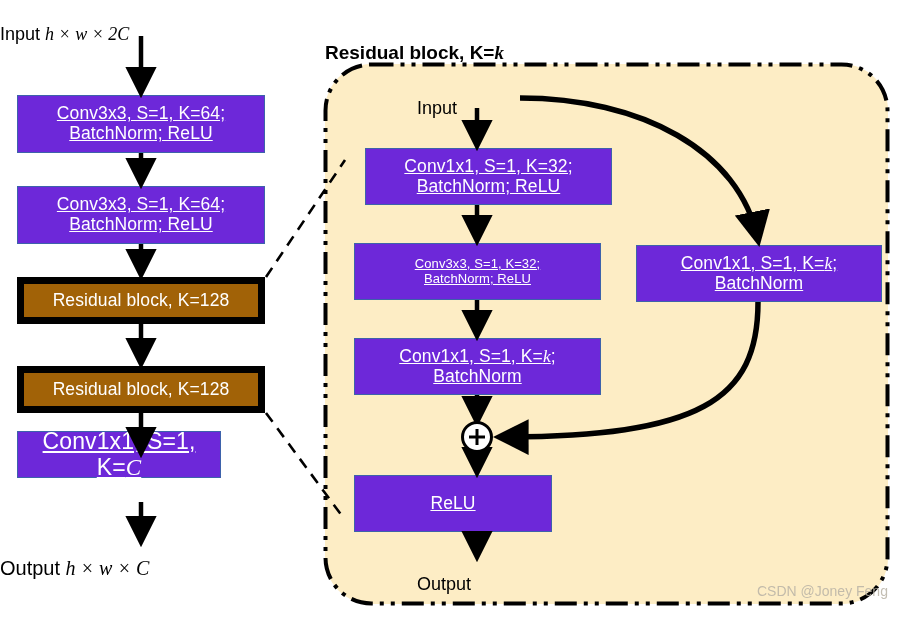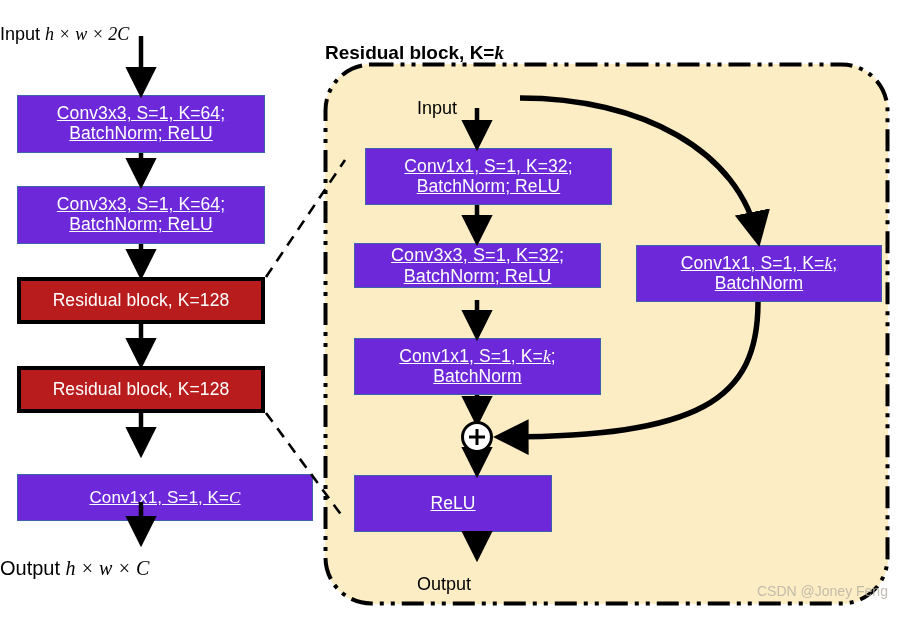--- a/index.html
+++ b/index.html
@@ -30,22 +30,22 @@
     line-height: 1.14;
     letter-spacing: 0.1px;
     white-space: pre-line;
   }
   .node.blue {
     background: #6d28d9;
     border: 1px solid #3d62ab;
     text-decoration: underline;
   }
   .node.orange {
-    background: #b91c1c;
-    border: 4px solid #000000;
+    background: #a16207;
+    border: 7px solid #000000;
   }
   
   .label {
     position: absolute;
     color: #000000;
     text-align: left;
     white-space: nowrap;
     margin-top: 12px;
   }
   .label.bold {
@@ -100,21 +100,21 @@
   </div>
 
   <div class="node orange" style="left:17px; top:277px; width:248px; height:47px; font-size:17.5px;">
     <span id="blk2"><span>Residual block, K=128</span></span>
   </div>
 
   <div class="node orange" style="left:17px; top:366px; width:248px; height:47px; font-size:17.5px;">
     <span id="blk3"><span>Residual block, K=128</span></span>
   </div>
 
-  <div class="node blue" style="left:17px; top:474px; width:296px; height:47px; font-size:17px;">
+  <div class="node blue" style="left:17px; top:431px; width:204px; height:47px; font-size:23px;">
     <span id="blk4"><span>Conv1x1, S=1, K=<span class="mathvar">C</span></span></span>
   </div>
 
   <div class="label" style="left:0px; top:12px; width:282px; font-size:18px;">
     <span>Input </span><span class="mathvar">h × w × 2C</span>
   </div>
 
   <div class="label" style="left:0px; top:545px; width:282px; font-size:20px;">
     <span>Output </span><span class="mathvar">h × w × C</span>
   </div>
@@ -124,21 +124,21 @@
   </div>
 
   <div class="label" style="left:417px; top:86px; width:120px; font-size:18px;">Input</div>
 
   <div class="label" style="left:417px; top:562px; width:120px; font-size:18px;">Output</div>
 
   <div class="node blue" style="left:354px; top:148px; width:247px; height:57px; font-size:17.5px;margin-left:11px;">
     <span id="rblk0"><span>Conv1x1, S=1, K=32;</span><br><span>BatchNorm; ReLU</span></span>
   </div>
 
-  <div class="node blue" style="left:354px; top:243px; width:247px; height:45px; font-size:18px;">
+  <div class="node blue" style="left:354px; top:243px; width:247px; height:57px; font-size:13px;">
     <span id="rblk1"><span>Conv3x3, S=1, K=32;</span><br><span>BatchNorm; ReLU</span></span>
   </div>
 
   <div class="node blue" style="left:354px; top:338px; width:247px; height:57px; font-size:17.5px;">
     <span id="rblk2"><span>Conv1x1, S=1, K=<span class="mathvar">k</span>;</span><br><span>BatchNorm</span></span>
   </div>
 
   <div class="node blue" style="left:354px; top:475px; width:198px; height:57px; font-size:17.5px;">
     <span id="rblk3"><span>ReLU</span></span>
   </div>

